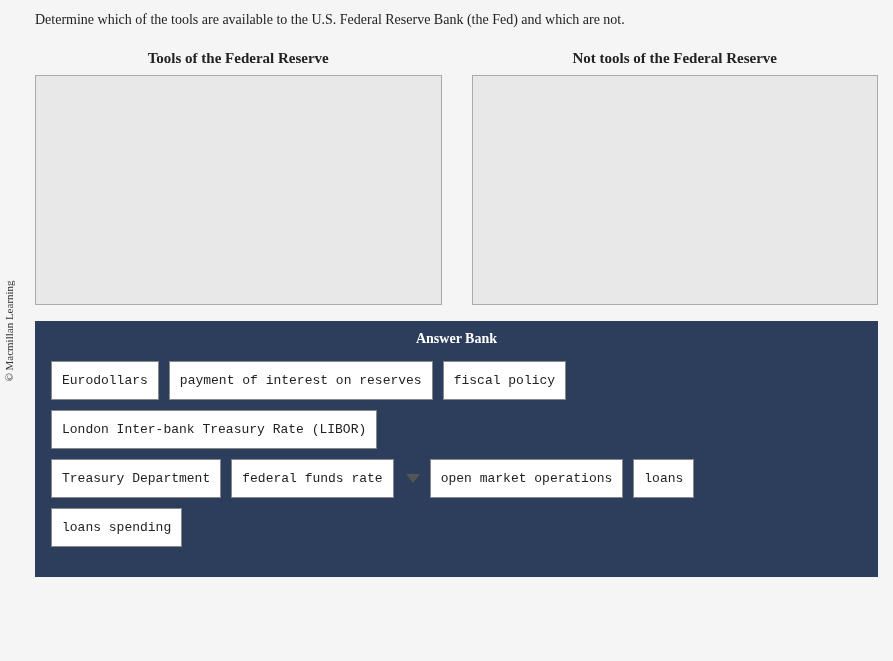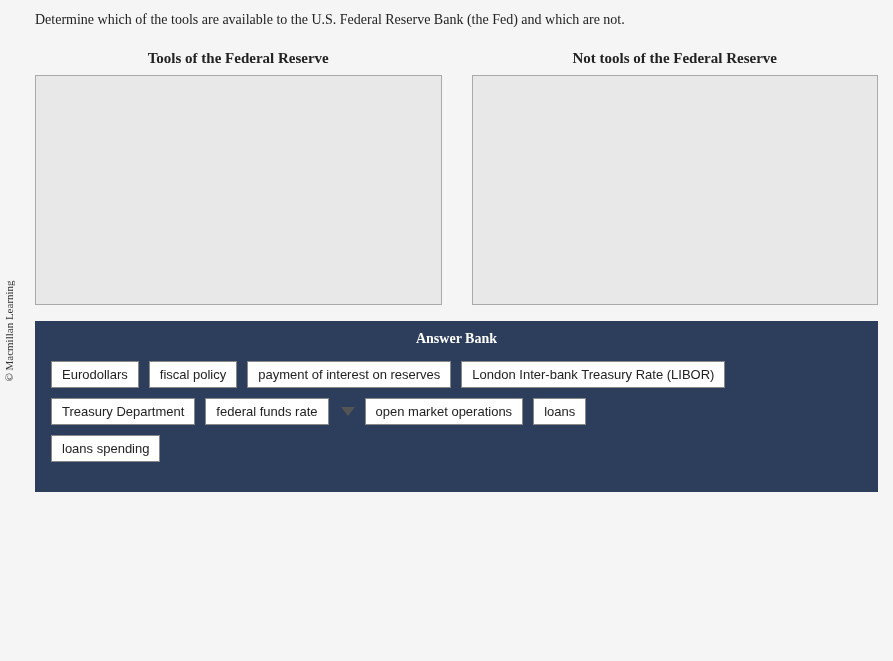--- a/index.html
+++ b/index.html
@@ -93,25 +93,25 @@
       display: flex;
       flex-wrap: wrap;
       gap: 10px;
       margin-bottom: 10px;
       align-items: center;
     }
 
     .answer-item {
       background: #ffffff;
       border: 1.5px solid #888;
-      padding: 5px 10px;
+      padding: 11px 10px;
       font-size: 13px;
       color: #222;
       cursor: pointer;
-      font-family: Liberation Sans, sans-serif;
+      font-family: Liberation Mono, monospace;
       white-space: nowrap;
     }
 
     .cursor-indicator {
       display: inline-block;
       width: 0;
       height: 0;
       border-left: 7px solid transparent;
       border-right: 7px solid transparent;
       border-top: 9px solid #555;
@@ -138,22 +138,22 @@
       <div class="drop-zone-label">Not tools of the Federal Reserve</div>
       <div class="drop-zone"></div>
     </div>
   </div>
 
   <div class="answer-bank-section">
     <div class="answer-bank-title">Answer Bank</div>
 
     <div class="answer-items-row">
       <div class="answer-item">Eurodollars</div>
+      <div class="answer-item">payment of interest on reserves</div>
       <div class="answer-item">fiscal policy</div>
-      <div class="answer-item">payment of interest on reserves</div>
       <div class="answer-item">London Inter-bank Treasury Rate (LIBOR)</div>
     </div>
 
     <div class="answer-items-row">
       <div class="answer-item">Treasury Department</div>
       <div class="answer-item">federal funds rate</div>
       <span class="cursor-indicator"></span>
       <div class="answer-item">open market operations</div>
       <div class="answer-item">loans</div>
     </div>

